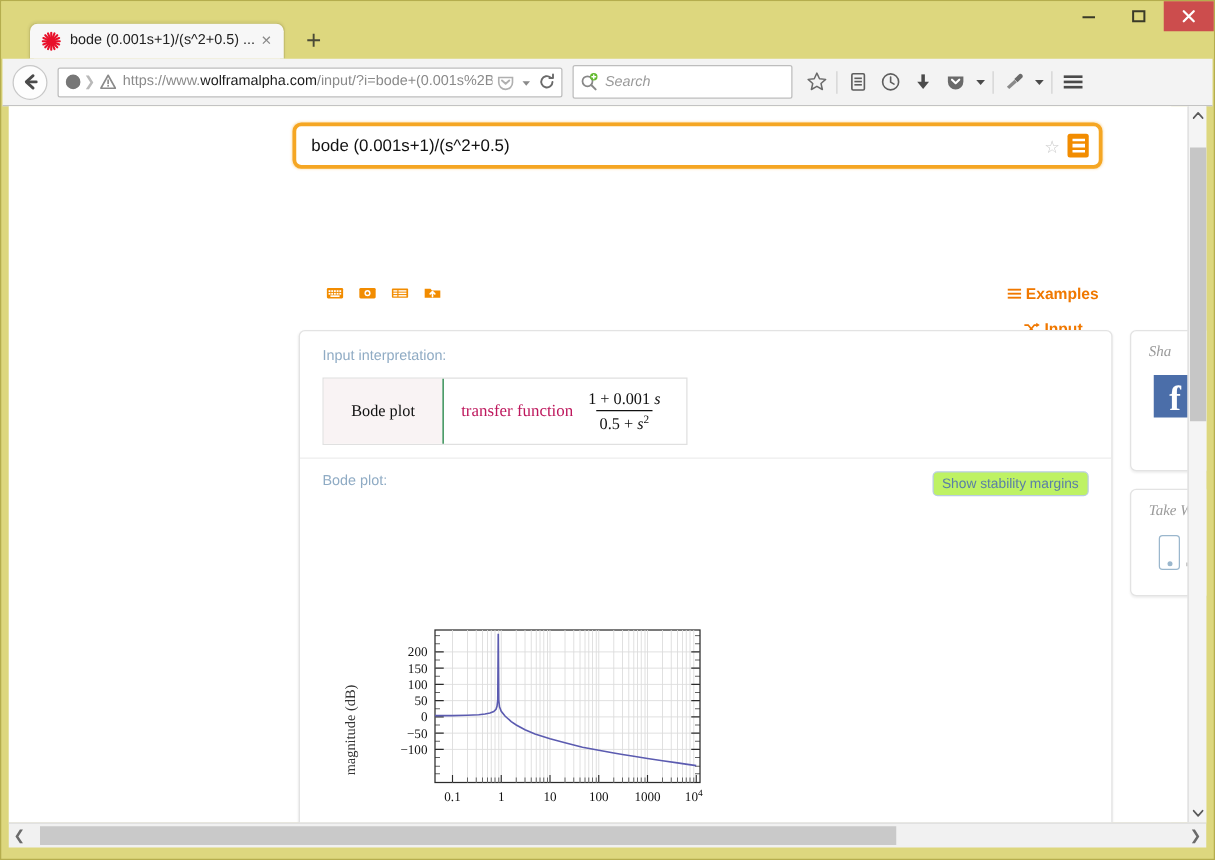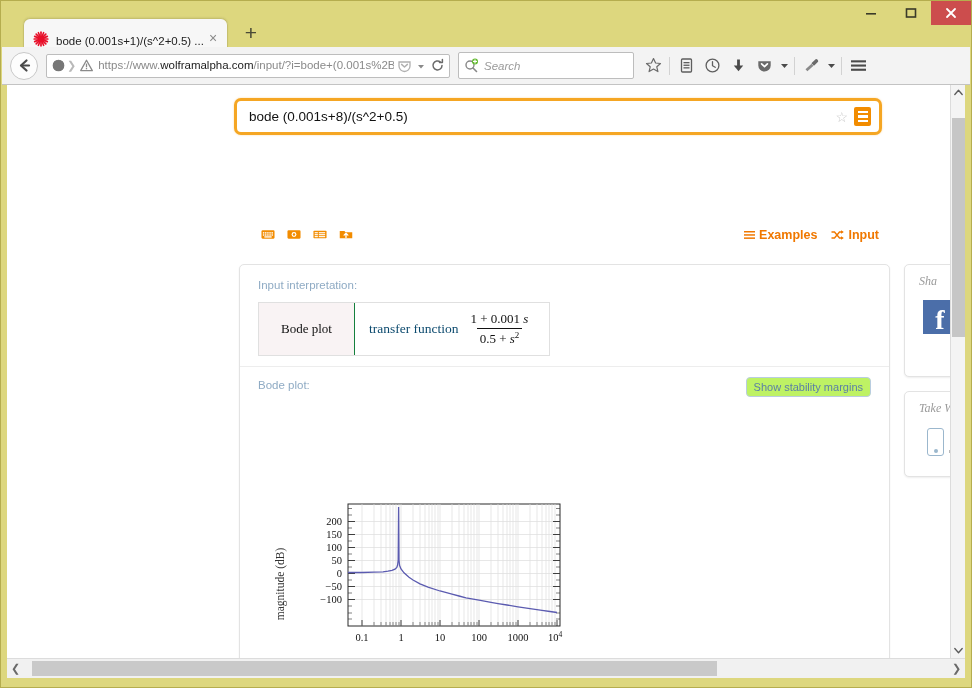--- a/index.html
+++ b/index.html
@@ -24,21 +24,21 @@
     position: absolute; left: 0; top: 0; right: 0; height: 46px;
     background: #ddd77e;
   }
   #tab {
     position: absolute; left: 22px; top: 17px;
     width: 205px; height: 29px;
     background: #f7f7f7;
     border-radius: 7px 7px 0 0;
     border: 1px solid #c6c06e;
     border-bottom: none;
-    display: flex; align-items: flex-end;
+    display: flex; align-items: center;
     padding: 0 6px 0 9px;
     box-shadow: 0 -1px 2px rgba(0,0,0,.06);
   }
   #tab .favicon {
     width: 16px; height: 16px; flex: 0 0 16px;
     margin-right: 7px;
     position: relative;
   }
   #tab .tab-title {
     font-size: 11.5px; color: #222;
@@ -164,21 +164,21 @@
   #wa-eq i { display: block; width: 10px; height: 2.5px; background: #fff; }
 
   #wa-tools {
     position: absolute; left: 254px; top: 143px;
     display: flex; align-items: center; gap: 12px;
   }
   .watool { width: 14px; height: 14px; cursor: pointer; display:flex; }
   #wa-links {
     position: absolute; right: 58px; top: 143px;
     display: flex; align-items: center; gap: 14px;
-    font-size: 12.5px; font-weight: bold; color: #f07800;
+    font-size: 12.5px; font-weight: bold; color: #f07800; flex-direction: column;
   }
   #wa-links a { color: #f07800; text-decoration: none; cursor: pointer; display: flex; align-items: center; gap: 4px; }
 
   
   #card {
     position: absolute; left: 232px; top: 179px;
     width: 651px; height: 500px;
     background: #fff;
     border: 1px solid #e3e3e3;
     border-radius: 5px;
@@ -201,21 +201,21 @@
     padding: 16px 22px;
     display: flex; align-items: center; justify-content: center;
     font-family: Liberation Serif, serif;
     font-size: 13px; color: #111;
   }
   #interp-right {
     padding: 8px 18px 8px 14px;
     display: flex; align-items: center; gap: 9px;
     font-family: "Liberation Serif", serif;
   }
-  #interp-right .tf-label { font-size: 13.5px; color: #0c4a6e; }
+  #interp-right .tf-label { font-size: 13.5px; color: #be185d; }
   .frac { display: inline-flex; flex-direction: column; align-items: center; font-size: 13px; color: #111; }
   .frac .num { padding: 0 3px 1px; }
   .frac .den { padding: 1px 3px 0; border-top: 1px solid #111; }
   .frac i { font-style: italic; }
   .frac sup { font-size: 9px; vertical-align: super; }
 
   #pod2 { padding: 12px 0 0 18px; position: relative; }
   #btn-margins {
     position: absolute; right: 18px; top: 10px;
     font-size: 11px; color: #5b7fa6;
@@ -461,21 +461,21 @@
             <rect x="2" y="11.7" width="15" height="2.1" fill="#4a4a4a"></rect>
           </svg>
       </div>
     </div>
   </div>
 
   <div id="viewport">
     <div id="page">
 
       <div id="wa-search">
-        <span class="q">bode (0.001s+8)/(s^2+0.5)</span>
+        <span class="q">bode (0.001s+1)/(s^2+0.5)</span>
         <span id="wa-star">☆</span>
         <span id="wa-eq">
             <i></i>
             <i></i>
             <i></i>
           </span>
       </div>
 
       <div id="wa-tools">
         <span class="watool">

